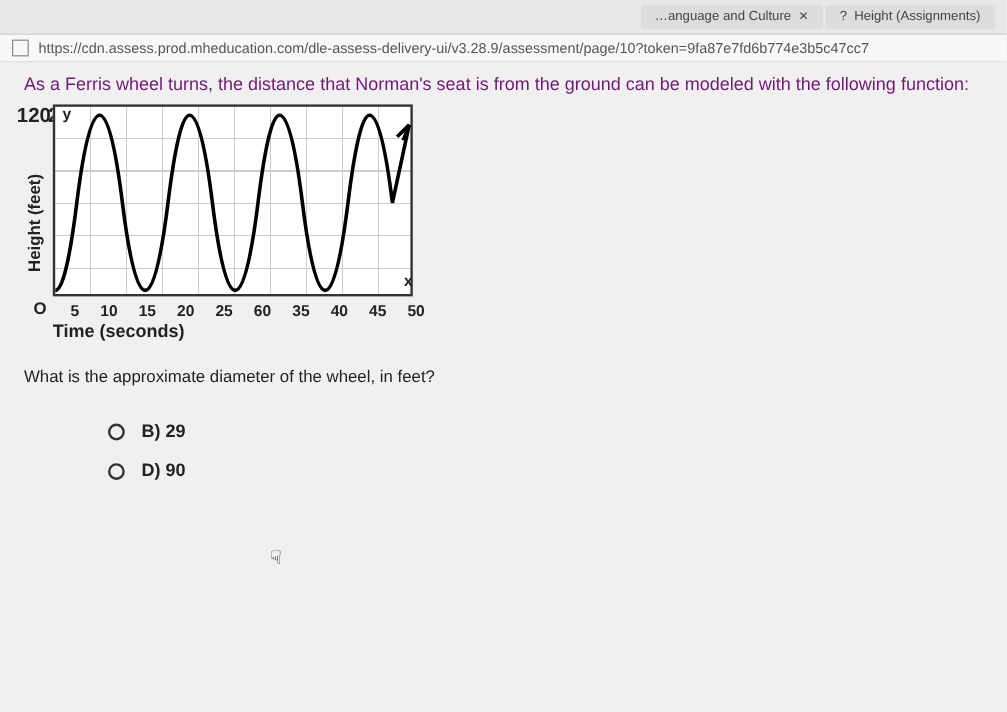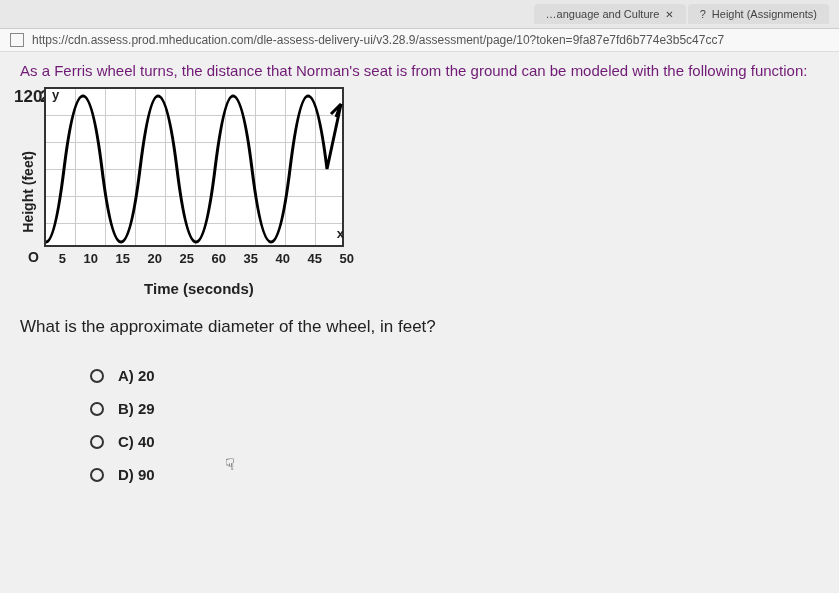--- a/index.html
+++ b/index.html
@@ -99,24 +99,24 @@
     .x-ticks {
       display: flex;
       justify-content: space-between;
       font-size: 13px;
       font-weight: bold;
       margin-top: 4px;
       width: 320px;
       margin-left: -10px;
     }
     .x-axis-label {
-      text-align: center;
+      text-align: left;
       font-weight: bold;
       font-size: 15px;
-      margin-top: 14px;
+      margin-top: 2px;
     }
     .origin-label {
       position: absolute;
       left: -18px;
       bottom: -20px;
       font-weight: bold;
       font-size: 14px;
     }
     .y-label-text {
       position: absolute;
@@ -126,21 +126,21 @@
       font-size: 13px;
     }
     .x-label-text {
       position: absolute;
       right: -2px;
       bottom: 4px;
       font-weight: bold;
       font-size: 13px;
     }
     .sub-question {
-      font-size: 17px;
+      font-size: 14px;
       margin-top: 20px;
       margin-bottom: 30px;
     }
     .answers {
       margin-left: 70px;
     }
     .answer-row {
       display: flex;
       align-items: center;
       gap: 14px;
@@ -244,29 +244,21 @@
       </div>
       <div class="x-axis-label">Time (seconds)</div>
     </div>
   </div>
 
   <div class="sub-question">What is the approximate diameter of the wheel, in feet?</div>
 
   <div class="answers">
     <div class="answer-row">
       <div class="radio"></div>
-      <span class="answer-label">A) 20</span>
-    </div>
-    <div class="answer-row">
-      <div class="radio"></div>
       <span class="answer-label">B) 29</span>
-    </div>
-    <div class="answer-row">
-      <div class="radio"></div>
-      <span class="answer-label">C) 40</span>
     </div>
     <div class="answer-row">
       <div class="radio"></div>
       <span class="answer-label">D) 90</span>
     </div>
   </div>
 
   <div class="cursor-icon">☟</div>
 </div>
 

